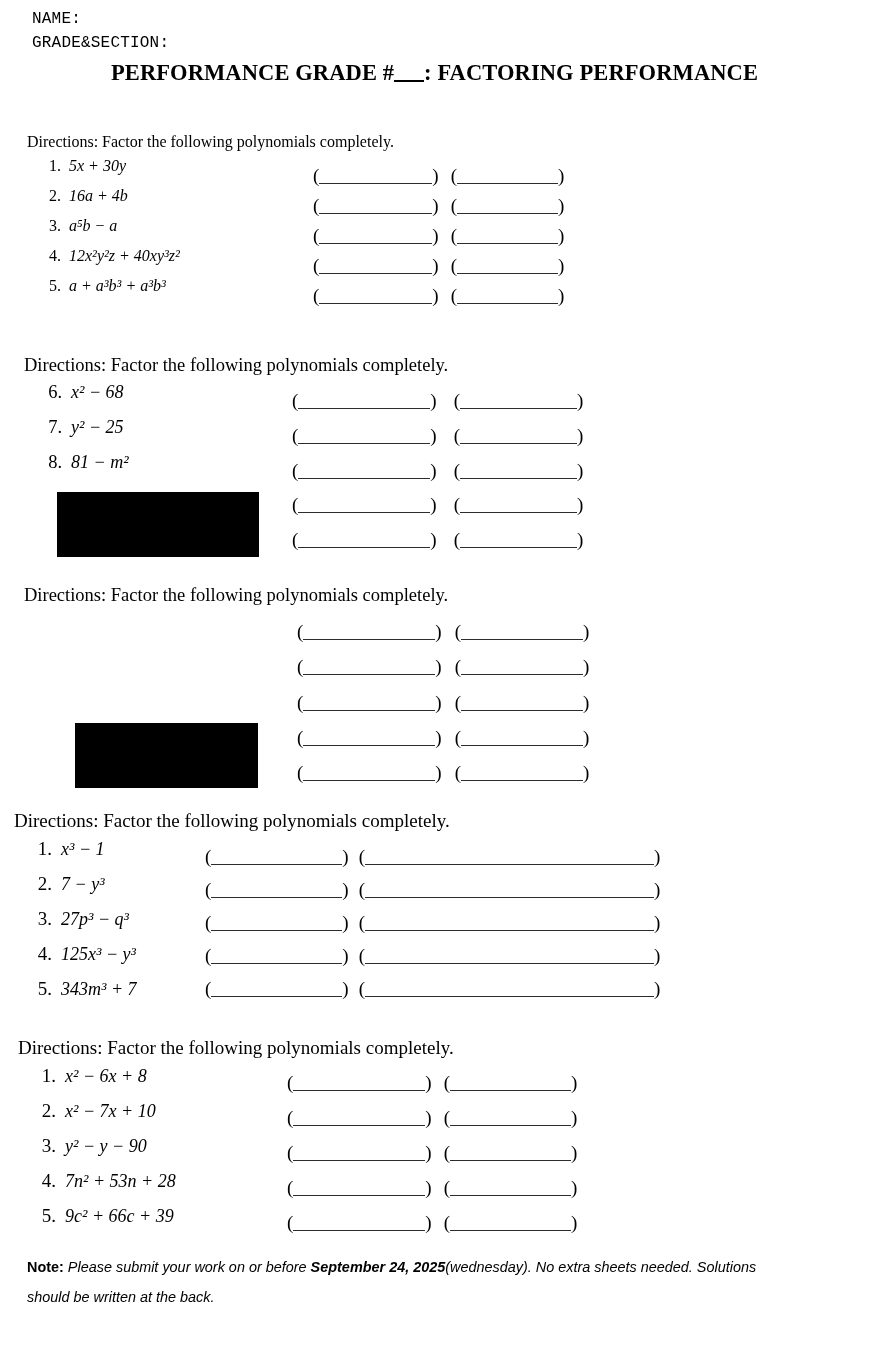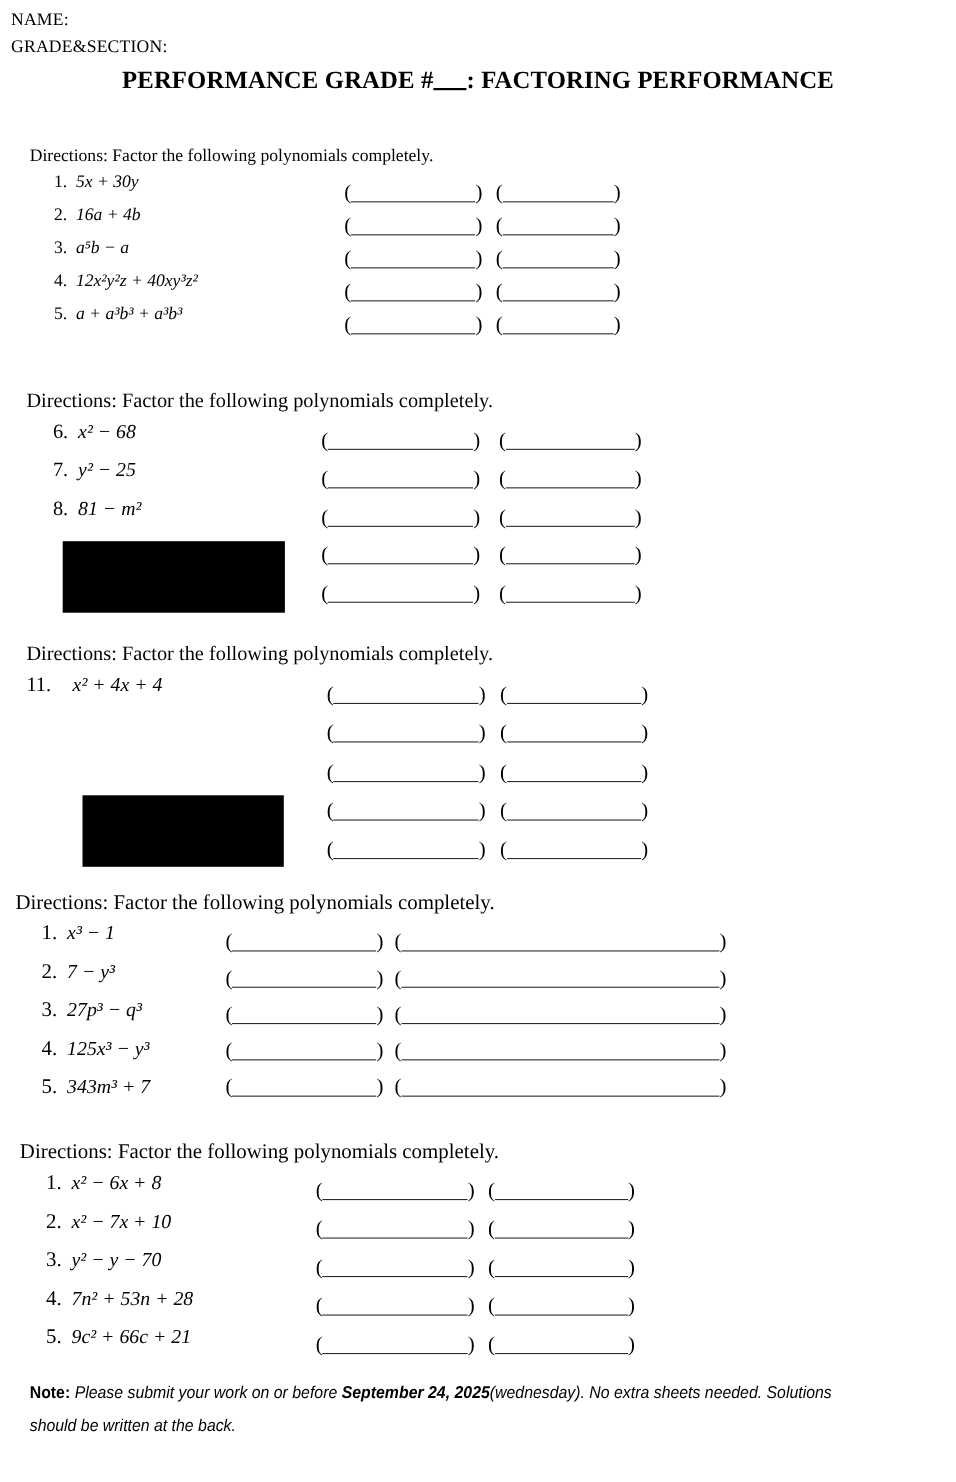--- a/index.html
+++ b/index.html
@@ -12,25 +12,26 @@
     height: 1347px;
     position: relative;
     font-family: "Liberation Serif", "DejaVu Serif", serif;
     color: #000000;
     overflow: hidden;
   }
 
   
   .id-block {
     position: absolute;
-    left: 10px;
+    left: 32px;
     top: 7px;
     font-size: 16px;
     line-height: 24px;
     letter-spacing: .2px;
+    font-family: Liberation Mono, monospace;
   }
   .id-line { white-space: nowrap; }
 
   .title {
     position: absolute;
     left: 0;
     right: 0;
     top: 60px;
     text-align: center;
     font-weight: bold;
@@ -195,24 +196,20 @@
     <div class="row">
       <span class="num">8.</span>
       <span class="expr">81 − m²</span>
     </div>
   </div>
 </div>
 
 <div class="section" id="s3">
   <div class="directions">Directions: Factor the following polynomials completely.</div>
   <div>
-    <div class="row">
-      <span class="num">11.</span>
-      <span class="expr">x² + 4x + 4</span>
-    </div>
   </div>
 </div>
 
 <div class="section" id="s4">
   <div class="directions">Directions: Factor the following polynomials completely.</div>
   <div>
     <div class="row">
       <span class="num">1.</span>
       <span class="expr">x³ − 1</span>
     </div>
@@ -241,29 +238,29 @@
     <div class="row">
       <span class="num">1.</span>
       <span class="expr">x² − 6x + 8</span>
     </div>
     <div class="row">
       <span class="num">2.</span>
       <span class="expr">x² − 7x + 10</span>
     </div>
     <div class="row">
       <span class="num">3.</span>
-      <span class="expr">y² − y − 70</span>
+      <span class="expr">y² − y − 90</span>
     </div>
     <div class="row">
       <span class="num">4.</span>
       <span class="expr">7n² + 53n + 28</span>
     </div>
     <div class="row">
       <span class="num">5.</span>
-      <span class="expr">9c² + 66c + 21</span>
+      <span class="expr">9c² + 66c + 39</span>
     </div>
   </div>
 </div>
 
 <div id="blank-layer">
     <div class="blanks" style="left: 313px; top: 167px;">
       <span class="blank">
         <span class="paren">(</span>
         <span class="rule" style="width: 113px;"></span>
         <span class="paren">)</span>

